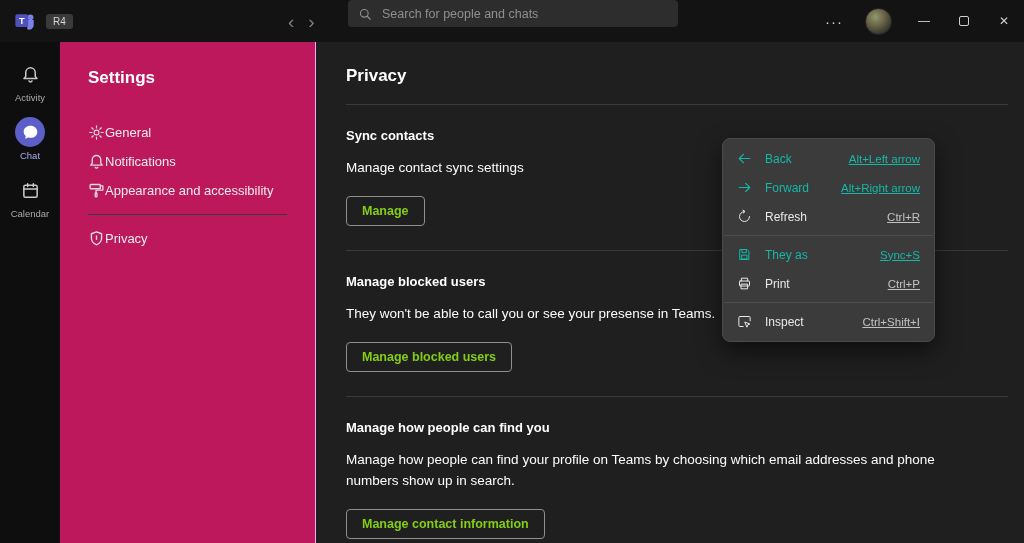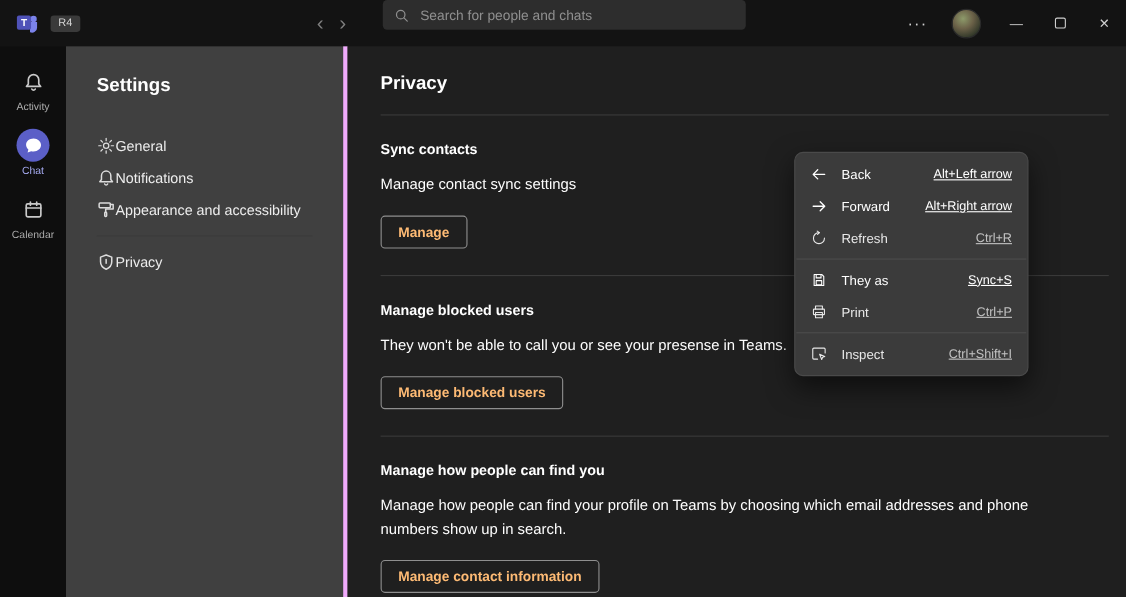--- a/index.html
+++ b/index.html
@@ -45,50 +45,50 @@
   .app-body { display:flex; height:501px; }
 
   
   .rail { width:60px; background:#0e0e0e; display:flex; flex-direction:column; align-items:center; padding-top:10px; }
   .rail-item { width:60px; display:flex; flex-direction:column; align-items:center; gap:3px; color:#ababab; font-size:9.5px; padding:7px 0; }
   .rail-item .icon-wrap { width:30px; height:30px; border-radius:50%; display:flex; align-items:center; justify-content:center; color:#c9c9c9; }
   .rail-item.active { color:#a6abf2; }
   .rail-item.active .icon-wrap { background:#5b5fc7; color:#ffffff; }
 
   
-  .sidebar { width:256px; background:#404040; padding:26px 0 0 28px; border-right:4px solid #f0abfc; }
+  .sidebar { width:256px; background:#be185d; padding:26px 0 0 28px; border-right:1px solid #f0abfc; }
   .sidebar-title { font-size:17px; font-weight:700; margin:0 0 30px 0; }
   .side-item { display:flex; align-items:center; height:29px; color:#ededed; font-size:13px; cursor:default; }
   .side-item .s-ico { color:#dcdcdc; display:flex; }
   .side-divider { height:1px; background:#3a3a3a; margin:9px 28px 9px 0; }
 
   
   .main { flex:1; background:#1f1f1f; padding:24px 16px 0 30px; }
   .main-title { font-size:17px; font-weight:700; margin:0 0 18px 0; }
   .rule { height:1px; background:#3a3a3a; }
   .section { padding:23px 0 24px 0; border-bottom:1px solid #3a3a3a; }
   .section:last-child { border-bottom:none; }
   .section h3 { font-size:13px; font-weight:700; margin:0 0 15px 0; }
   .section p { margin:0 0 17px 0; font-size:13.5px; color:#fdfdfd; max-width:640px; line-height:1.55; }
   .btn {
-    background:transparent; border:1px solid #8f8f8f; color:#fdba74;
+    background:transparent; border:1px solid #8f8f8f; color:#84cc16;
     font-weight:700; font-size:12.5px; padding:7px 15px; border-radius:4px;
     font-family:inherit; cursor:default;
   }
 
   
   .context-menu {
     position:absolute; left:722px; top:138px; width:213px;
     background:#3b3b3b; border:1px solid #4a4a4a; border-radius:8px;
     padding:5px 0; box-shadow:0 10px 24px rgba(0,0,0,0.55); z-index:10;
   }
   .menu-item { display:flex; align-items:center; height:29px; padding:0 14px; gap:13px; color:#e8e8e8; font-size:12px; }
   .menu-item .m-ico { display:flex; color:inherit; }
   .menu-item .shortcut { margin-left:auto; font-size:11.5px; color:#c2c2c2;text-decoration:underline; }
-  .menu-item.disabled, .menu-item.disabled .shortcut { color:#ffffff; }
+  .menu-item.disabled, .menu-item.disabled .shortcut { color:#14b8a6; }
   .menu-sep { height:1px; background:#4d4d4d; margin:4px 1px; }
 </style>
 </head>
 <body>
 
 <div class="titlebar">
   <div class="tb-left">
     <span>
       <svg width="22" height="22" viewBox="0 0 24 24">
         <circle cx="18" cy="8" r="3.2" fill="#7b83eb"></circle>

